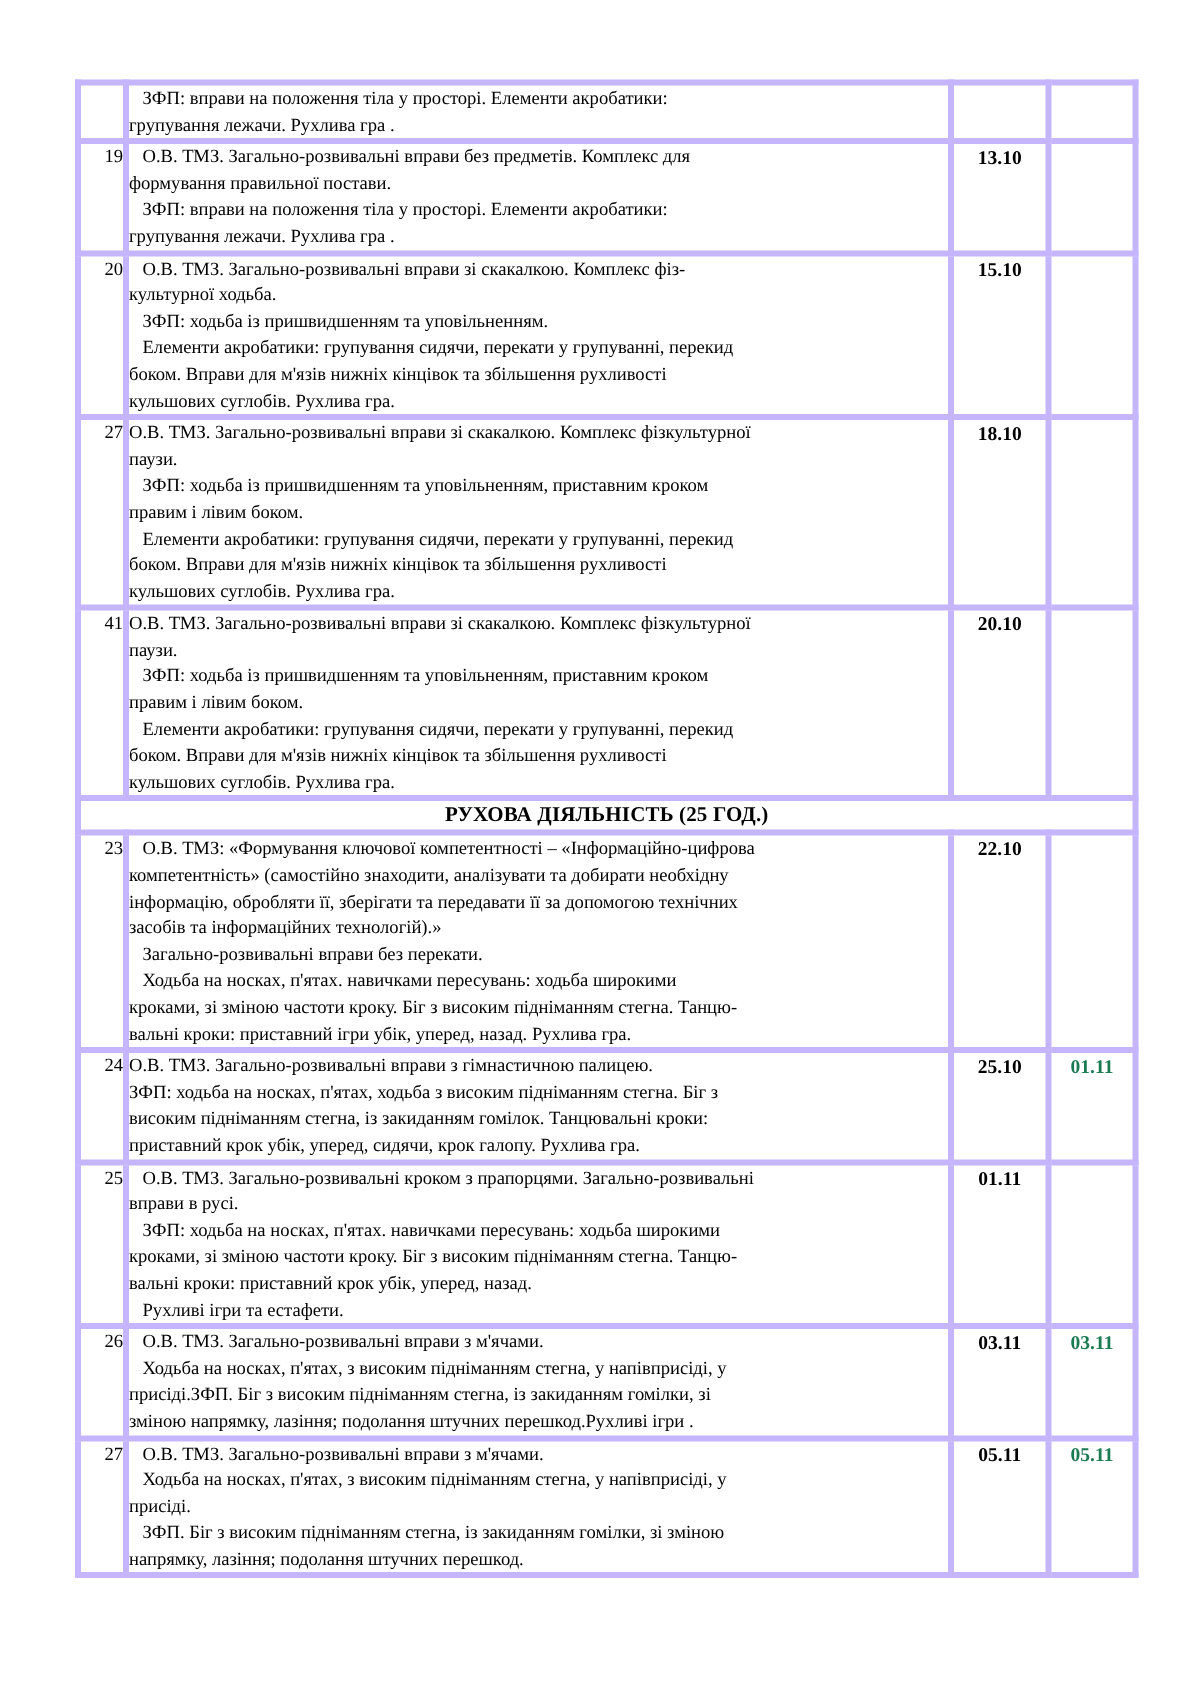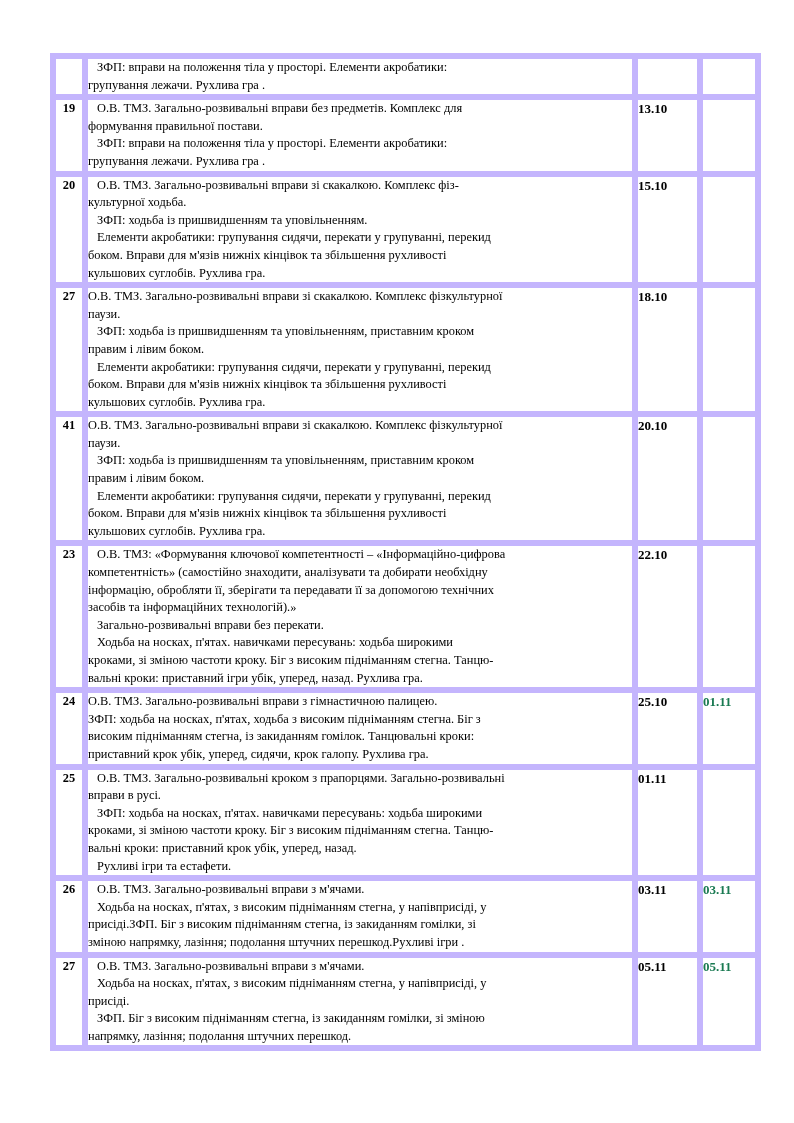--- a/index.html
+++ b/index.html
@@ -22,54 +22,53 @@
     box-sizing: border-box;
     padding: 53px 39px 38px 50px;
   }
   table.plan {
     border-collapse: collapse;
     table-layout: fixed;
     width: 705px;
     margin: 0;
   }
   table.plan td {
-    border: 6px solid #c4b5fd;
+    border: 4px solid #c4b5fd;
     vertical-align: top;
     padding: 0;
   }
   col.c-num   { width: 32px; }
   col.c-body  { width: 550px; }
   col.c-date  { width: 65px; }
   col.c-alt   { width: 58px; }
 
   
   td.num {
-    text-align: center;
+    text-align: right;
     font-size: 12.4px;
     line-height: 17.6px;
     padding: 2px 0 0 3px;
-    font-weight: bold;
   }
   
   td.body {
     font-size: 12.4px;
     line-height: 17.6px;
     padding: 2px 3px 2px 5px;
     text-align: left;
   }
   td.body p {
     margin: 0;
     padding: 0;
   }
   td.body p.ind {
     text-indent: 9px;
   }
   
   td.date, td.alt {
-    text-align: left;
+    text-align: center;
     font-weight: bold;
     font-size: 13px;
     line-height: 17.6px;
     vertical-align: middle;
   }
   td.alt {
     color: #1a7a52;
   }
   
   td.section {
@@ -149,20 +148,23 @@
             <p class="ind">ЗФП: ходьба із пришвидшенням та уповільненням, приставним кроком</p>
             <p>правим і лівим боком.</p>
             <p class="ind">Елементи акробатики: групування сидячи, перекати у групуванні, перекид</p>
             <p>боком. Вправи для м'язів нижніх кінцівок та збільшення рухливості</p>
             <p>кульшових суглобів. Рухлива гра.</p>
           </td>
           <td class="date">20.10</td>
           <td class="alt"></td>
         </tr>
         <tr>
+          <td class="section" colspan="4">РУХОВА ДІЯЛЬНІСТЬ (25 ГОД.)</td>
+        </tr>
+        <tr>
           <td class="num">23</td>
           <td class="body">
             <p class="ind">О.В. ТМЗ: «Формування ключової компетентності – «Інформаційно-цифрова</p>
             <p>компетентність» (самостійно знаходити, аналізувати та добирати необхідну</p>
             <p>інформацію, обробляти її, зберігати та передавати її за допомогою технічних</p>
             <p>засобів та інформаційних технологій).»</p>
             <p class="ind">Загально-розвивальні   вправи без  перекати.</p>
             <p class="ind">Ходьба  на носках, п'ятах. навичками пересувань: ходьба  широкими</p>
             <p>кроками, зі зміною частоти кроку.  Біг з високим підніманням стегна. Танцю-</p>
             <p>вальні кроки: приставний ігри убік, уперед, назад. Рухлива гра.</p>

